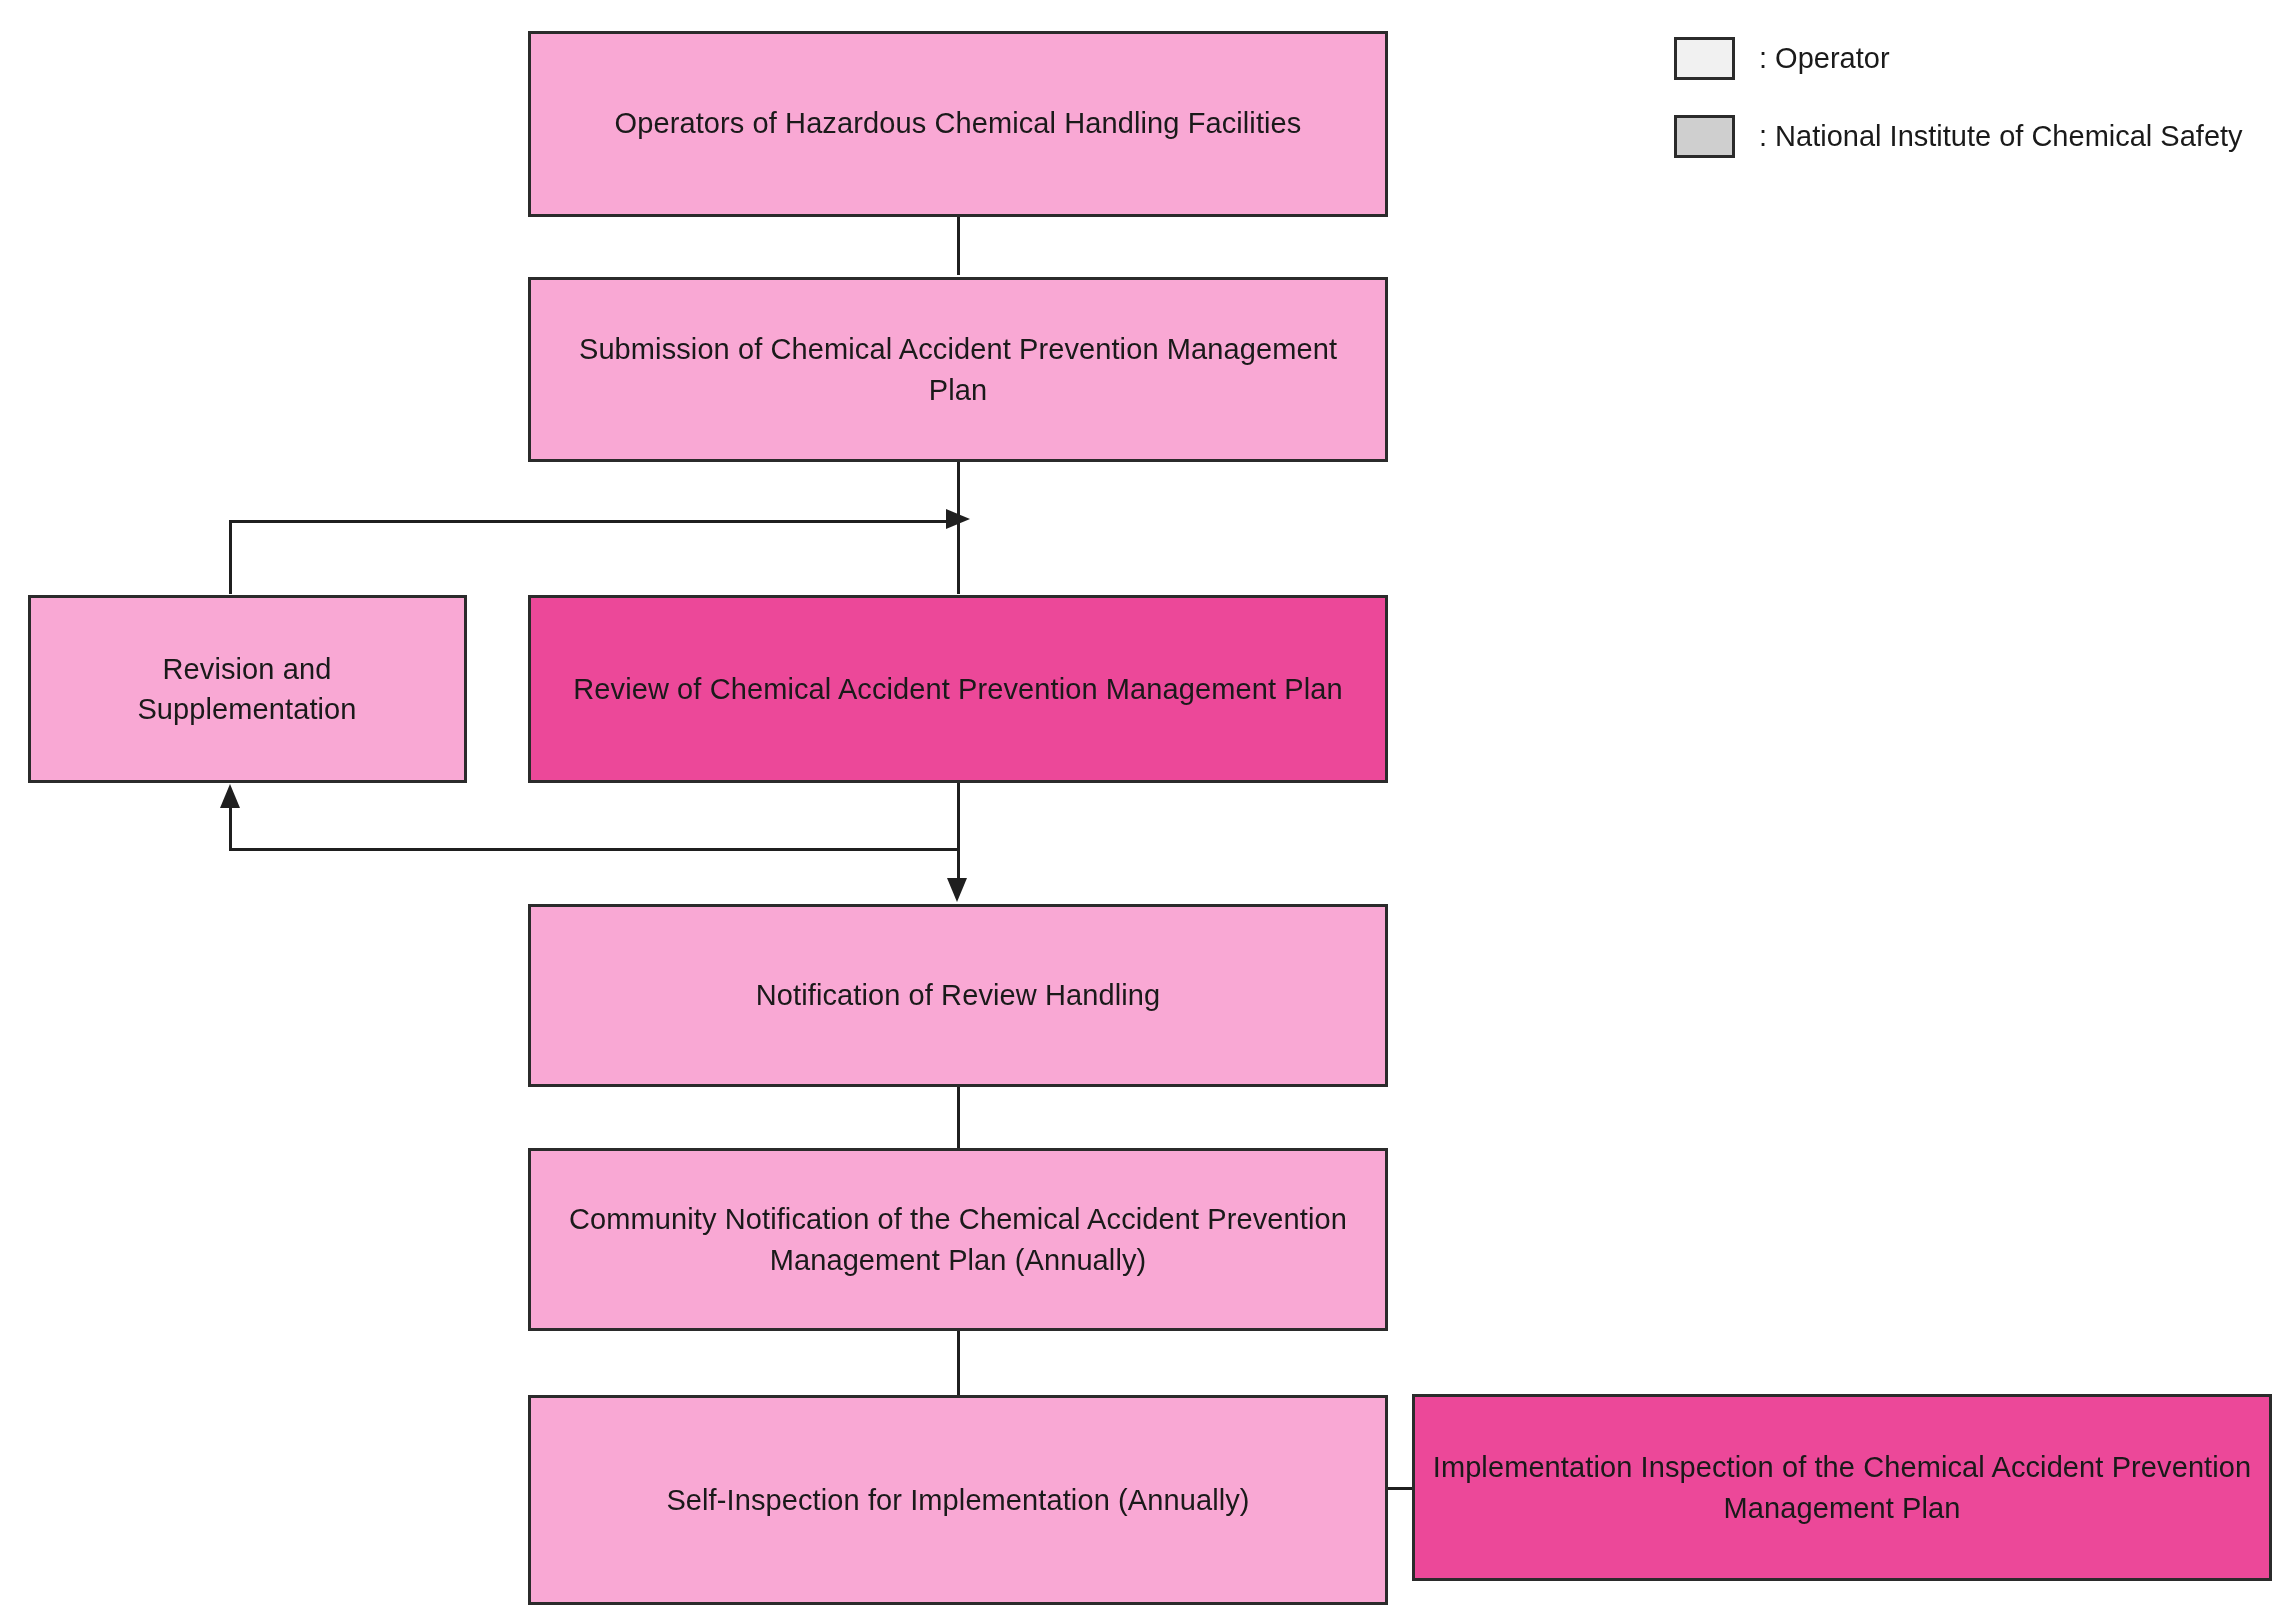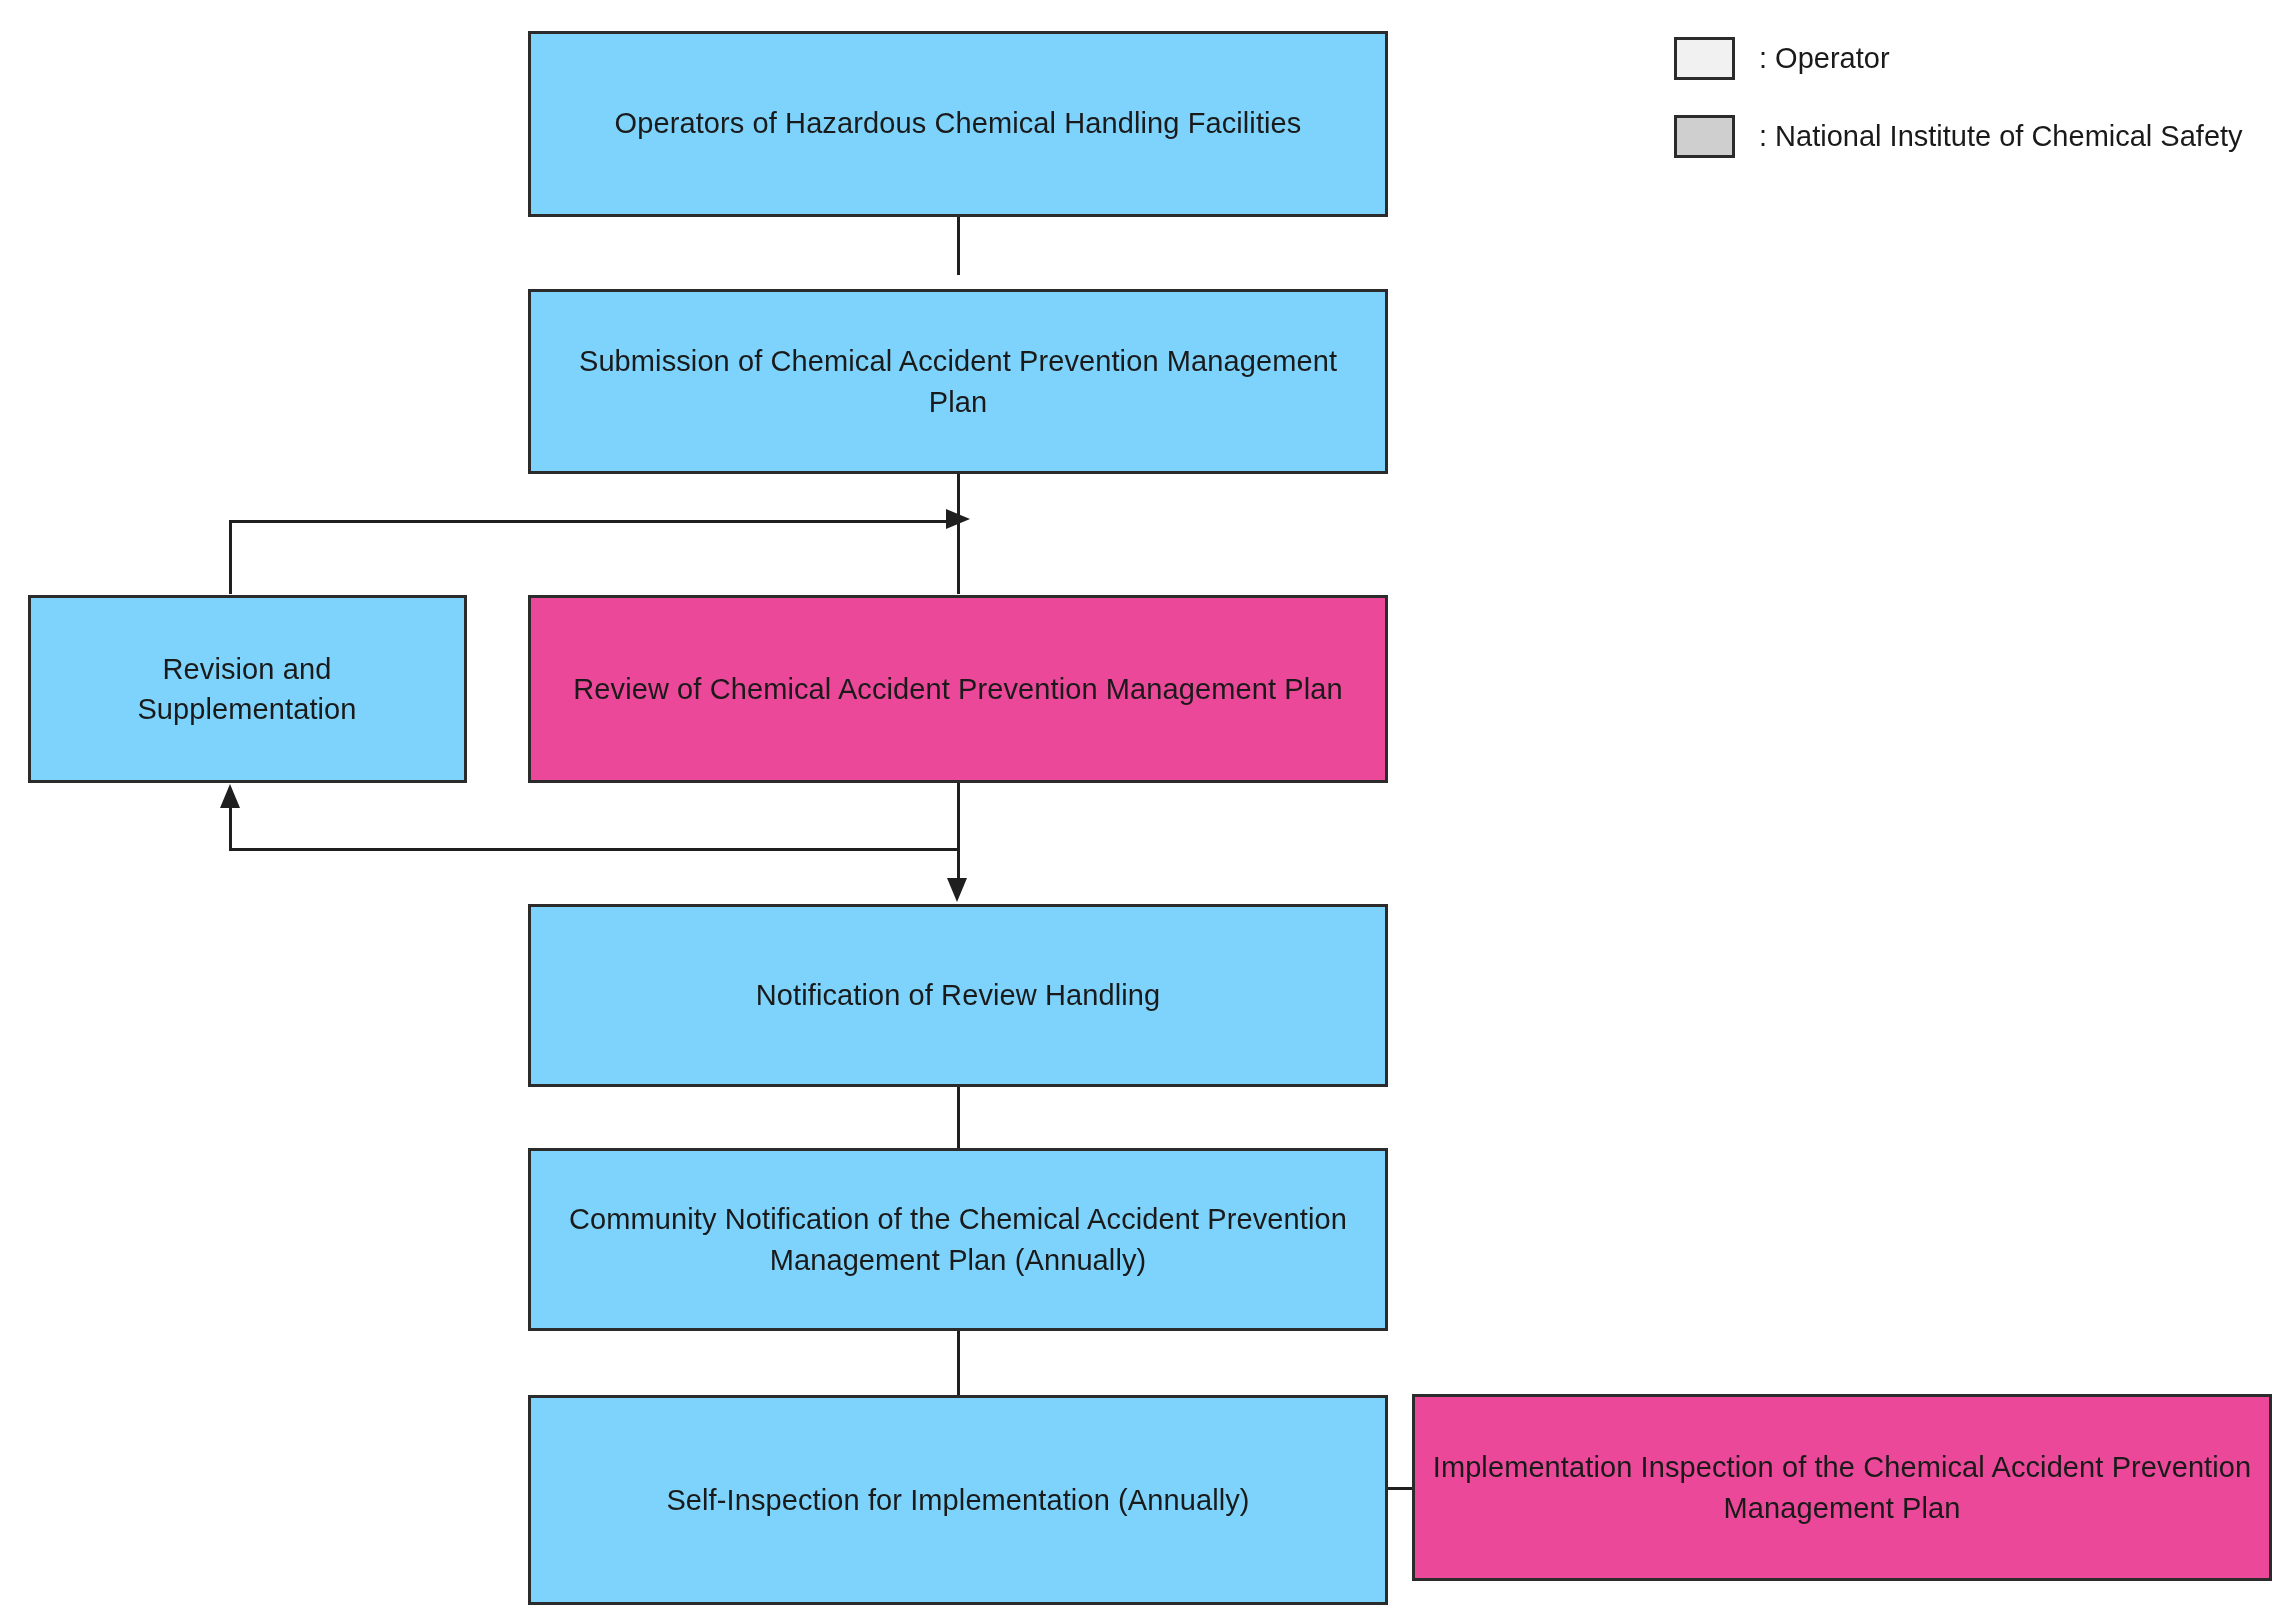--- a/index.html
+++ b/index.html
@@ -26,26 +26,26 @@
     align-items: center;
     justify-content: center;
     text-align: center;
     color: #1a1a1a;
     font-size: 29px;
     line-height: 1.38;
     letter-spacing: 0.1px;
     padding: 4.9px 16px;
     z-index: 3;
   }
-  .node-operator  { background: #7dd3fc; }
+  .node-operator  { background: #f9a8d4; }
   .node-agency    { background: #ec4899; }
 
   
   #node-operators      { left: 528px;  top: 30.5px;   width: 860px; height: 186px; }
-  #node-submission     { left: 528px;  top: 289px;  width: 860px; height: 185px; }
+  #node-submission     { left: 528px;  top: 277px;  width: 860px; height: 185px; }
   #node-revision       { left: 27.5px;   top: 595px;  width: 439px;  height: 188px; }
   #node-review         { left: 528px;  top: 595px;  width: 860px; height: 188px; }
   #node-notification   { left: 528px;  top: 904px; width: 860px; height: 183px; }
   #node-community      { left: 528px;  top: 1148px; width: 860px; height: 183px; }
   #node-selfinspection { left: 528px;  top: 1395px; width: 860px; height: 210px; }
   #node-implementation { left: 1412px; top: 1394px; width: 860px; height: 187px; }
 
   
   .vline {
     position: absolute;

